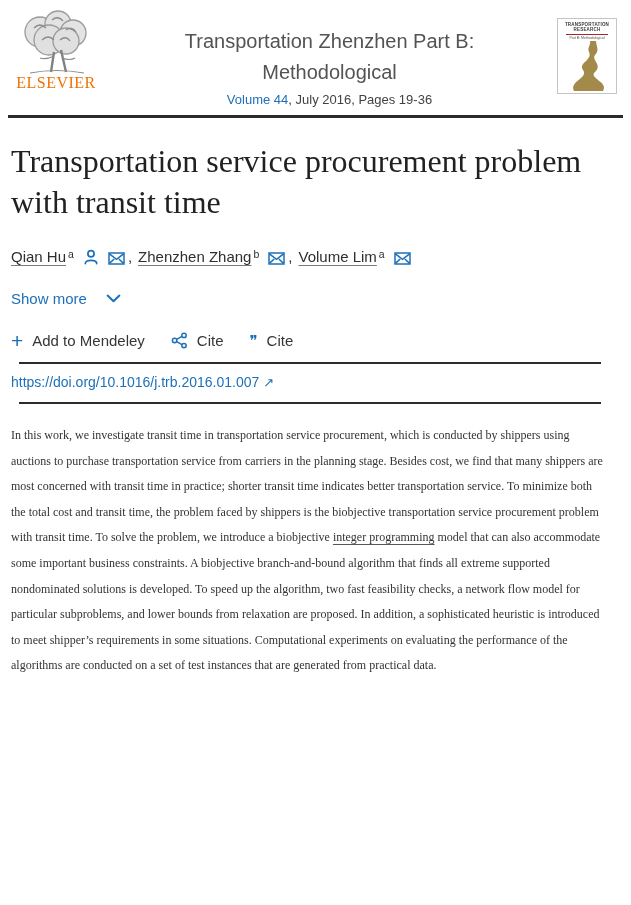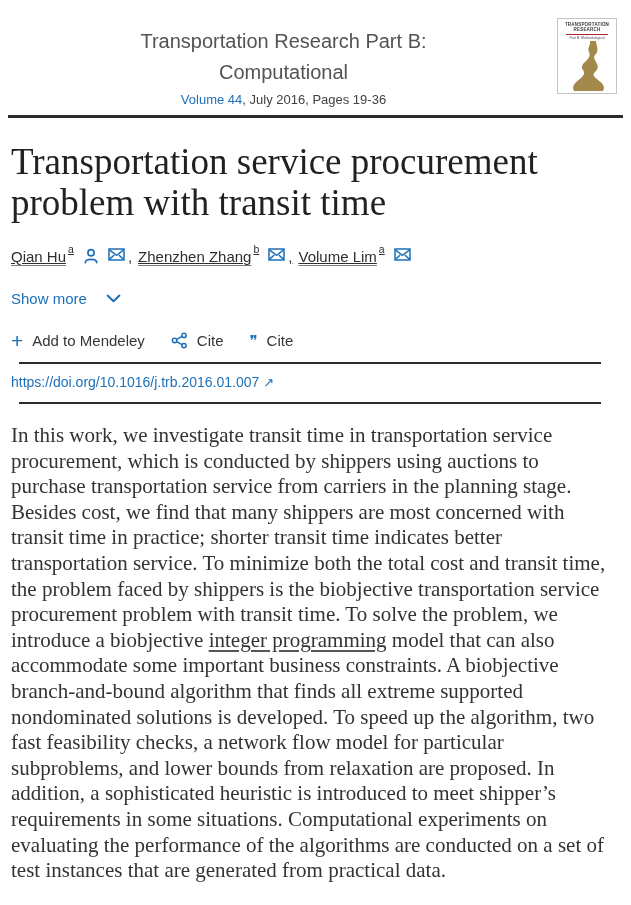--- a/index.html
+++ b/index.html
@@ -57,26 +57,26 @@
   
   .rule { background: var(--rule); margin: 0 8px; }
   .rule.thick { height: 3px; }
   .rule.thin  { height: 1.5px; }
   .rule.mid   { height: 2.5px; }
 
   
   main { padding: 0 22px 0 11px; }
   h1 {
     font-family: "Liberation Serif", serif; font-weight: normal;
-    font-size: 37px; line-height: 41px; color: #212121;
+    font-size: 32px; line-height: 41px; color: #212121;
     margin-top: 23px; max-width: 575px;
   }
 
   .authors { margin-top: 25px; font-size: 15px; color: var(--ink); display: flex; align-items: center; flex-wrap: wrap; }
-  .author { display: inline-flex; align-items: flex-start; text-decoration: underline; }
+  .author { display: inline-flex; align-items: flex-end; }
   .author-name {
     color: var(--ink); cursor: pointer;
     text-decoration: underline; text-decoration-color: #7a7a7a; text-underline-offset: 3px;
   }
   .aff { font-size: 10.5px; color: var(--ink); margin-left: 2px; transform: translateY(-5px); }
   .icon { display: inline-flex; align-items: center; cursor: pointer; }
   .icon.person { margin-left: 9px; }
   .icon.mail { margin-left: 9px; }
   .sep { margin-left: 3px; margin-right: 6px; }
 
@@ -103,37 +103,59 @@
   }
   .doirow a { color: var(--blue); text-decoration: none; cursor: pointer; }
   .arrow { font-family: "DejaVu Sans", sans-serif; font-size: 13px; }
 
   .abstract h2 {
     font-family: "Liberation Serif", serif; font-weight: normal;
     font-size: 22px; color: #2a2a2a; margin-top: 31px;
   }
   .abstract p {
     font-family: "Liberation Serif", serif;
-    font-size: 21px; line-height: 25.6px; color: #333;
+    font-size: 12px; line-height: 25.6px; color: #333;
     margin-top: 19px; max-width: 598px;
   }
   .inlink {
     color: inherit; cursor: pointer;
     text-decoration: underline; text-decoration-color: #555; text-underline-offset: 3px;
   }
 </style>
 </head>
 <body>
 
 <div class="page">
 
   <header class="banner">
+    <div class="logo">
+      <svg width="84" height="66" viewBox="0 0 84 66">
+        <g fill="none" stroke="#9a9a9a" stroke-width="1.3">
+          <circle cx="26" cy="22" r="15" fill="#e3e3e3"></circle>
+          <circle cx="44" cy="14" r="13" fill="#e3e3e3"></circle>
+          <circle cx="59" cy="23" r="13" fill="#e3e3e3"></circle>
+          <circle cx="35" cy="30" r="15" fill="#e0e0e0"></circle>
+          <circle cx="52" cy="31" r="13" fill="#e0e0e0"></circle>
+          <path d="M20,18 q6,-6 12,0 M38,10 q6,-5 11,1 M52,20 q6,-4 10,2 M28,30 q6,-6 12,0 M46,30 q6,-5 10,1" stroke="#8a8a8a"></path>
+        </g>
+        <g stroke="#828282" stroke-width="2.4" fill="none">
+          <path d="M40,42 L37,62"></path>
+          <path d="M47,40 L52,62"></path>
+        </g>
+        <g stroke="#8a8a8a" stroke-width="1.2" fill="none">
+          <path d="M40,46 q-8,4 -14,2"></path>
+          <path d="M48,48 q8,3 13,0"></path>
+          <path d="M16,63 Q42,58 70,63"></path>
+        </g>
+      </svg>
+      <div class="logo-word">ELSEVIER</div>
+    </div>
 
     <div class="jcenter">
-      <a class="jtitle">Transportation Research Part B: Computational</a>
+      <a class="jtitle">Transportation Zhenzhen Part B: Methodological</a>
       <div class="vline">
         <a class="vol">Volume 44</a><span>, July 2016, Pages 19-36</span>
       </div>
     </div>
 
     <a class="cover">
       <div class="cover-mast">TRANSPORTATION RESEARCH</div>
       <div class="cover-rule"></div>
       <div class="cover-sub">Part B: Methodological</div>
       <svg width="50" height="50" viewBox="0 0 50 50">

